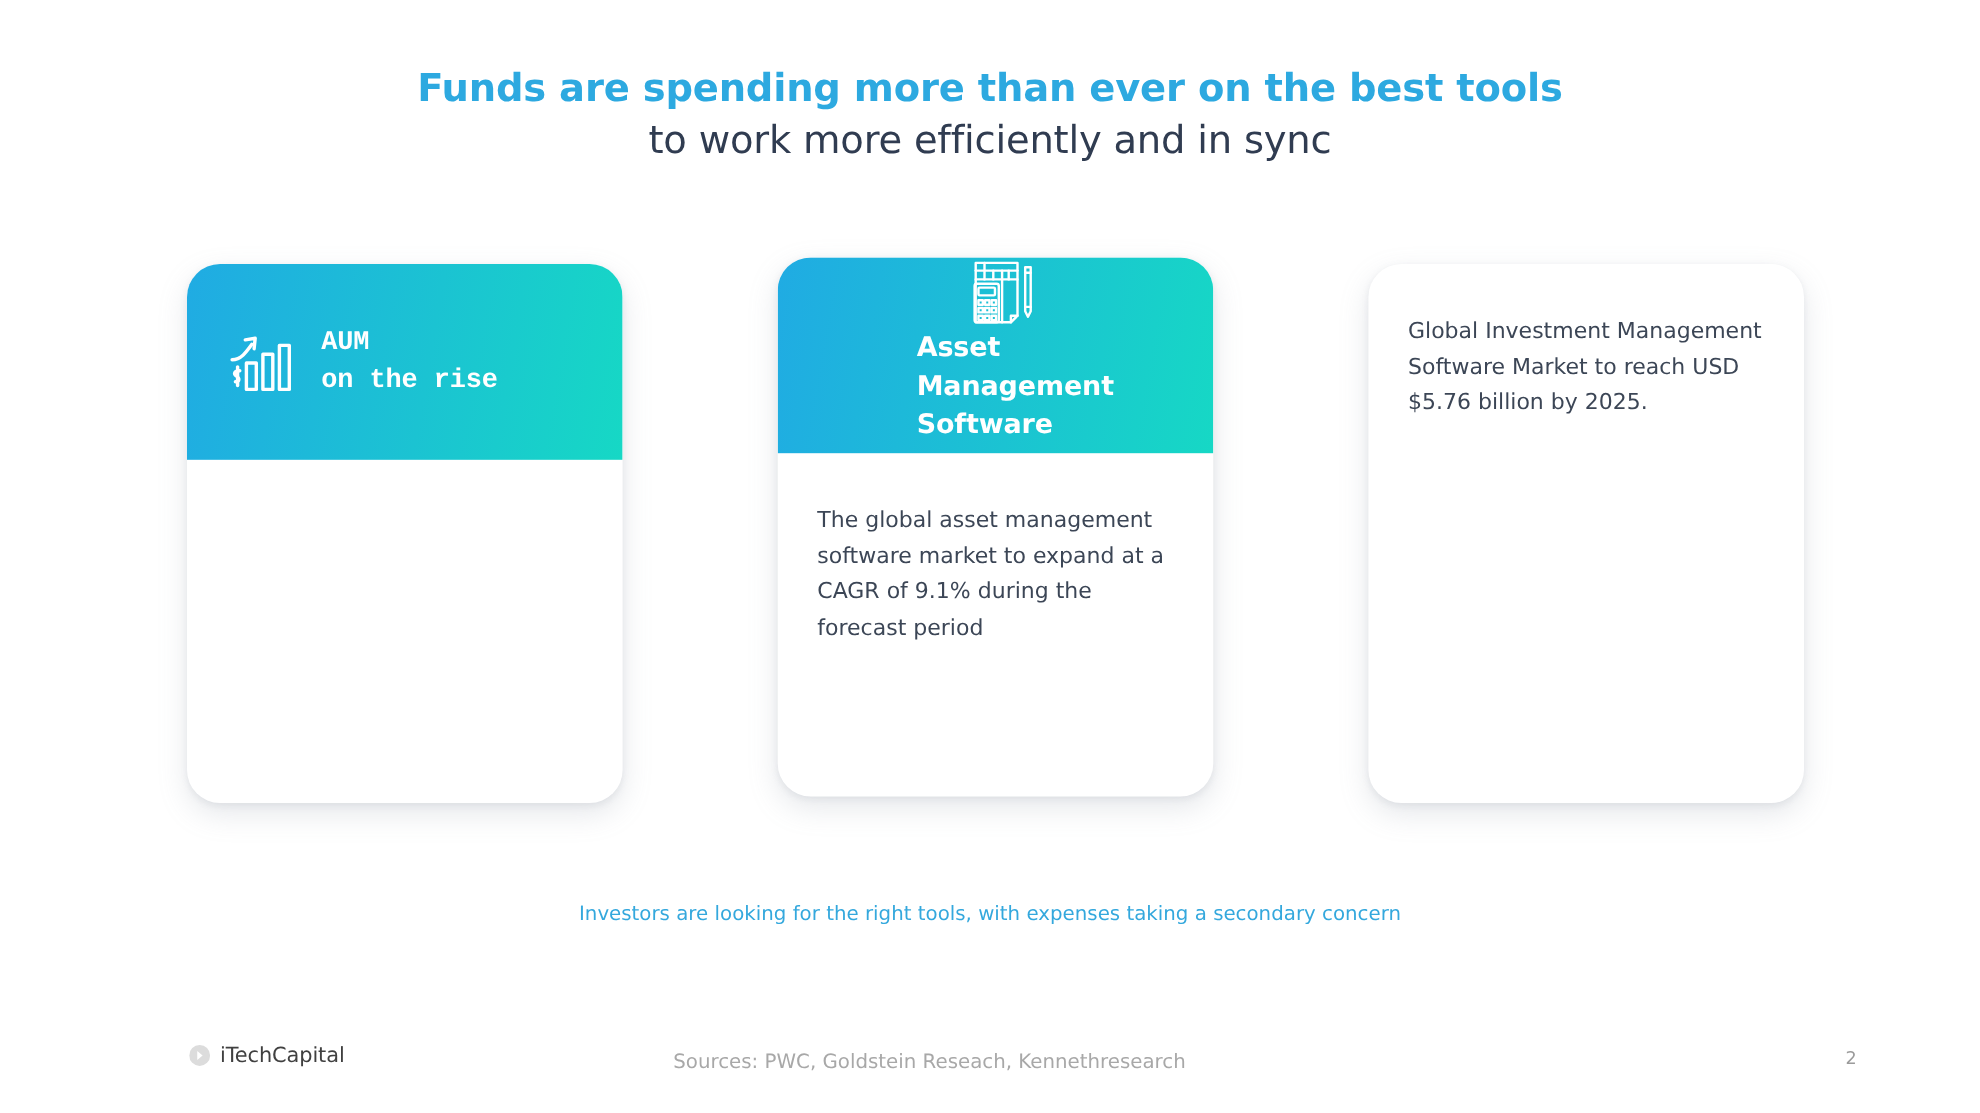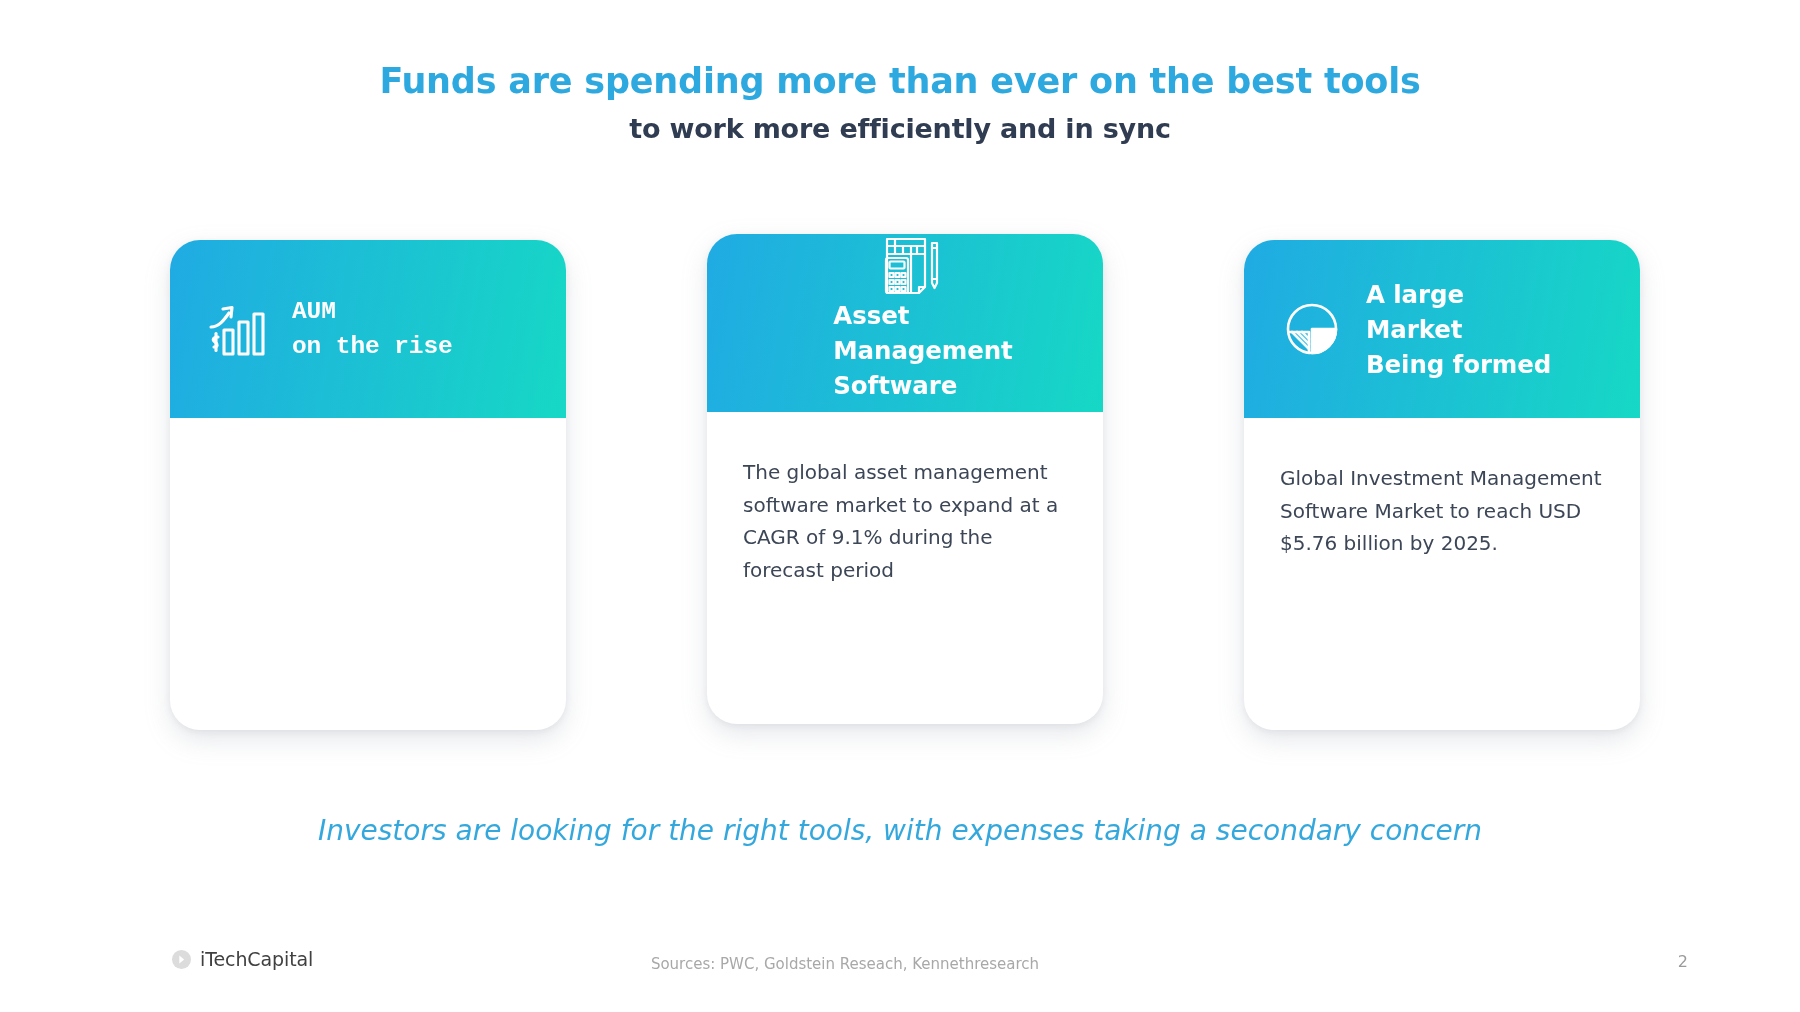--- a/index.html
+++ b/index.html
@@ -30,22 +30,22 @@
   }
   .title-line1 {
     font-size: 35px;
     font-weight: bold;
     color: #2da9e0;
     letter-spacing: -0.2px;
     line-height: 47px;
     white-space: nowrap;
   }
   .title-line2 {
-    font-size: 27px;
-    font-weight: bold;
+    font-size: 35px;
+    font-weight: normal;
     color: #303c51;
     letter-spacing: -0.2px;
     line-height: 47px;
     white-space: nowrap;
   }
 
   
   .cards {
     position: absolute;
     left: 170px;
@@ -109,24 +109,23 @@
   }
 
   
   .tagline {
     position: absolute;
     left: 300px;
     top: 812px;
     width: 1200px;
     text-align: center;
     color: #34a8dd;
-    font-size: 28px;
+    font-size: 18px;
     line-height: 37px;
     font-weight: normal;
-    font-style: italic;
   }
 
   
   .logo {
     position: absolute;
     left: 172px;
     top: 948px;
     display: flex;
     align-items: center;
     gap: 9px;
@@ -139,21 +138,21 @@
     letter-spacing: -0.1px;
   }
 
   .sources {
     position: absolute;
     left: 0;
     top: 955px;
     width: 1690px;
     text-align: center;
     color: #a8a8a8;
-    font-size: 15px;
+    font-size: 18px;
   }
 
   .page-num {
     position: absolute;
     right: 112px;
     top: 952px;
     color: #9b9b9b;
     font-size: 16px;
   }
 </style>
@@ -223,38 +222,20 @@
           <span>Management</span>
           <span>Software</span>
         </div>
       </div>
       <div class="card-body">
         <p>The global asset management software market to expand at a CAGR of 9.1% during the forecast period</p>
       </div>
     </div>
 
     <div class="card card-3">
-      <div class="card-head">
-        <div class="head-icon">
-          <svg width="58" height="58" viewBox="0 0 58 58" fill="none" stroke="#ffffff" stroke-width="2.6" stroke-linecap="round" stroke-linejoin="round">
-            <circle cx="29" cy="29" r="24"></circle>
-            <path d="M29 29 L29 53 A24 24 0 0 0 53 29 Z" fill="#ffffff" stroke="none"></path>
-            <path d="M29 29 L29 53 A24 24 0 0 0 53 29 Z"></path>
-            <path d="M5.4 32 L26 32 L26 53"></path>
-            <path d="M9 32 L26 49" opacity="0.95"></path>
-            <path d="M14 32 L26 44" opacity="0.95"></path>
-            <path d="M19 32 L26 39" opacity="0.95"></path>
-          </svg>
-        </div>
-        <div class="head-title">
-          <span>A large</span>
-          <span>Market</span>
-          <span>Being formed</span>
-        </div>
-      </div>
       <div class="card-body">
         <p>Global Investment Management Software Market to reach USD $5.76 billion by 2025.</p>
       </div>
     </div>
 
   </div>
 
   <div class="tagline">Investors are looking for the right tools, with expenses taking a secondary concern</div>
 
   <div class="logo">

